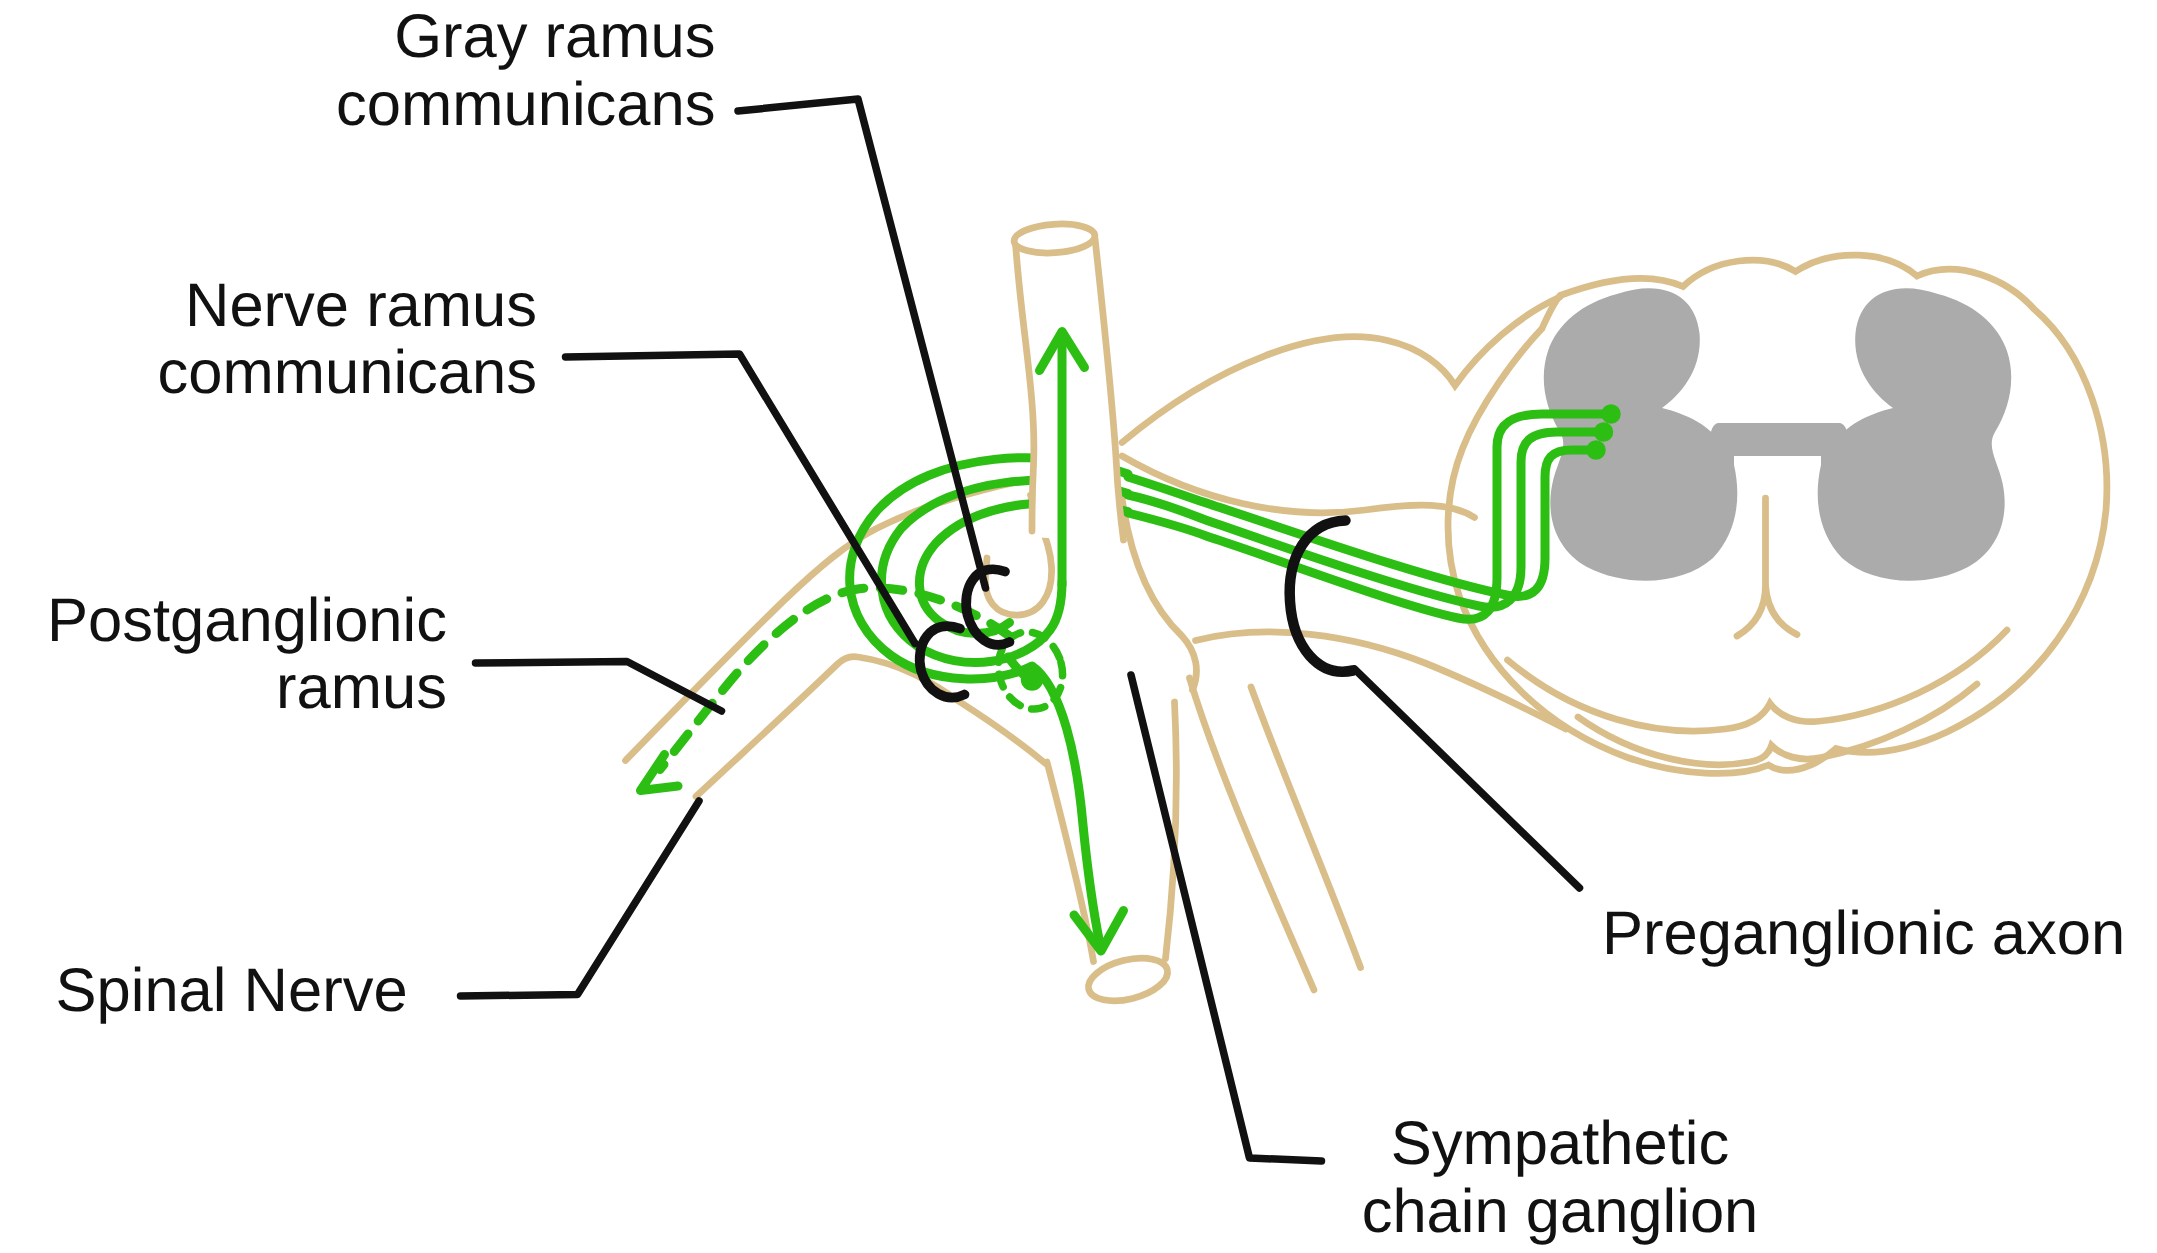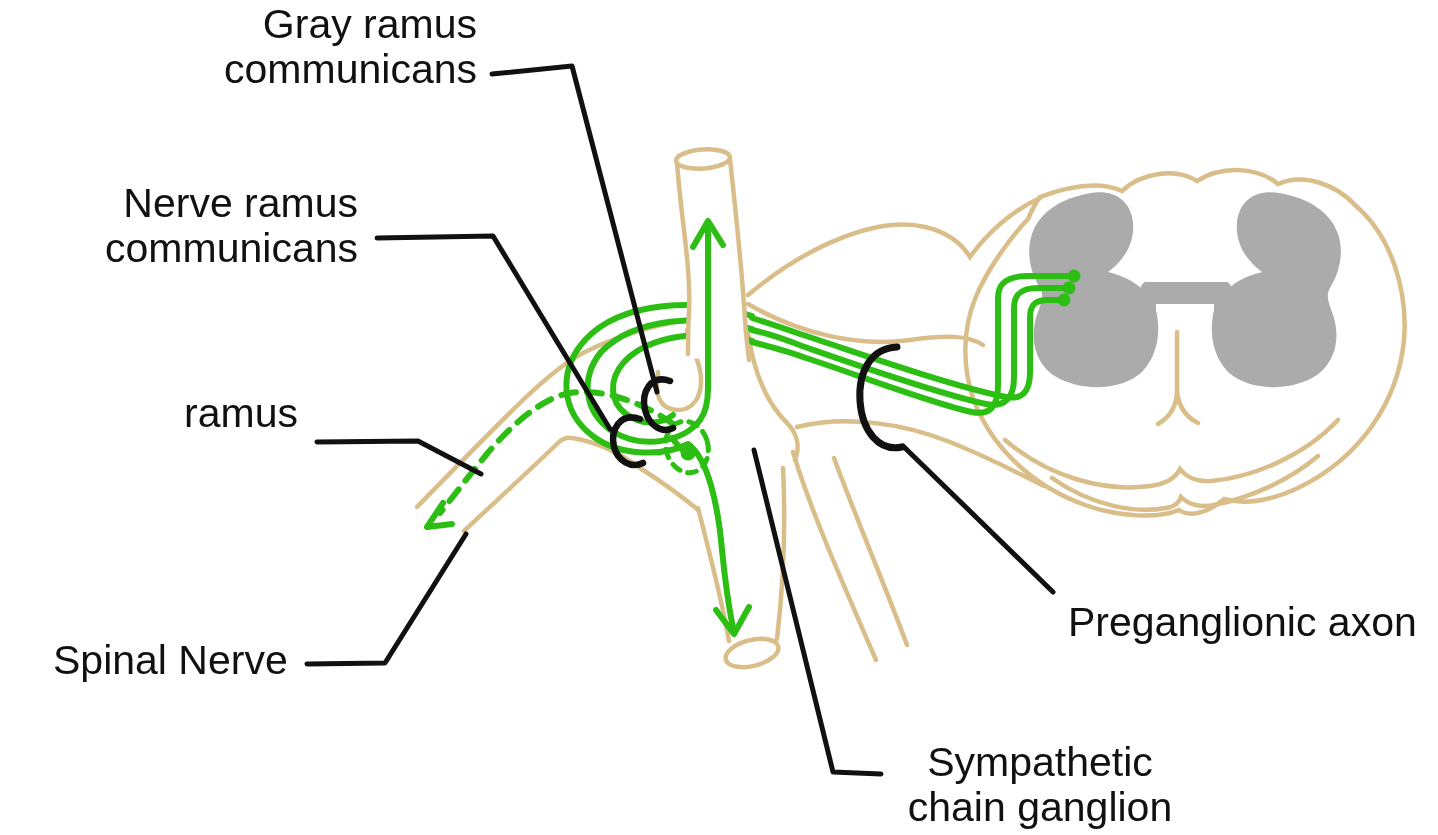--- a/index.html
+++ b/index.html
@@ -167,24 +167,25 @@
   <div>Gray ramus</div>
   <div>communicans</div>
 </div>
 
 <div class="label r" style="right:1080px;top:181px">
   <div>Nerve ramus</div>
   <div>communicans</div>
 </div>
 
 <div class="label r" style="right:1140px;top:391px">
+  <div>Postganglionic</div>
   <div>ramus</div>
 </div>
 
-<div class="label" style="left:53px;top:638px">
+<div class="label" style="left:37px;top:638px">
   <div>Spinal Nerve</div>
 </div>
 
 <div class="label" style="left:1068px;top:600px">
   <div>Preganglionic axon</div>
 </div>
 
 <div class="label c" style="left:890px;top:740px;width:300px">
   <div>Sympathetic</div>
   <div>chain ganglion</div>

